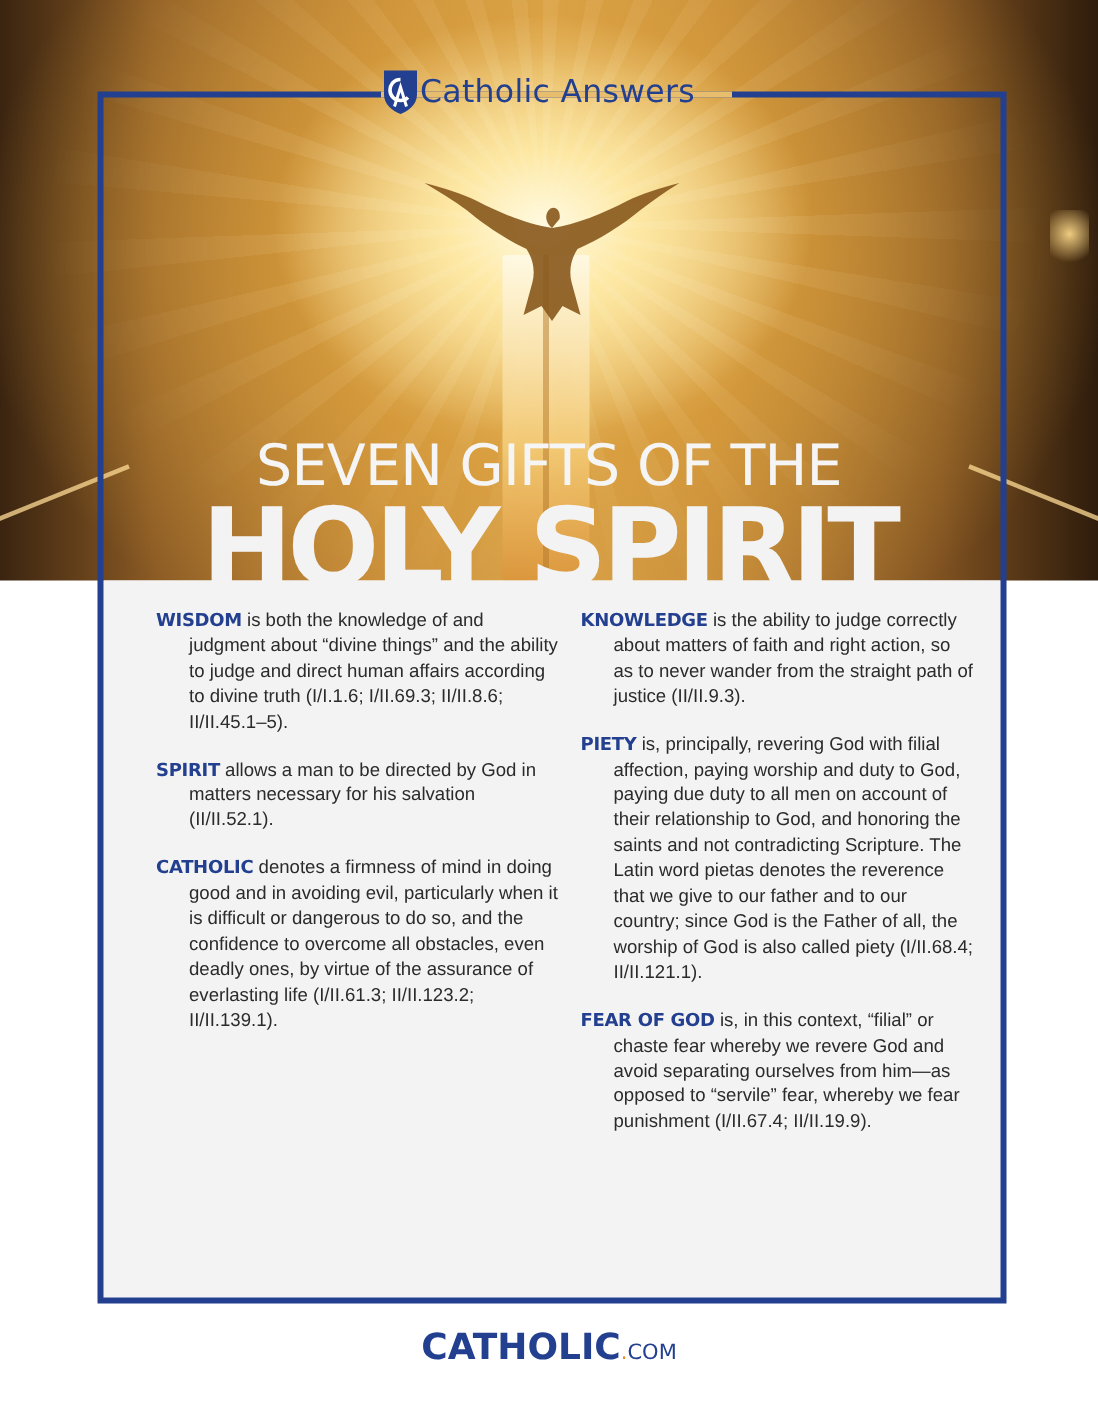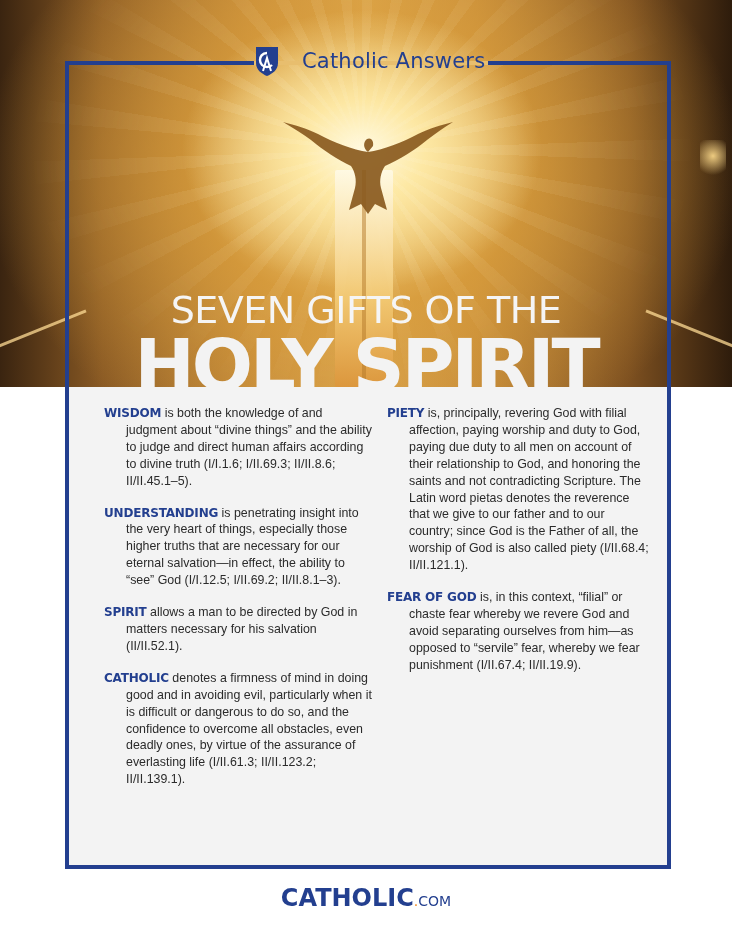--- a/index.html
+++ b/index.html
@@ -43,21 +43,21 @@
 
   .frame {
     position: absolute; left: 65px; top: 61px; width: 606px; height: 808px;
     border: 4px solid #233f8f;
   }
   .panel {
     position: absolute; left: 69px; top: 387px; width: 598px; height: 478px; background: #f3f3f3;
   }
 
   .brand {
-    position: absolute; left: 246px; top: 40px; height: 42px; display: flex; align-items: center; gap: 22px;
+    position: absolute; left: 246px; top: 40px; height: 42px; display: flex; align-items: center; gap: 0;
     padding: 0 8px;
   }
   .brand .shield { width: 26px; height: 32px; }
   .brand .brand-name {
     font-family: "DejaVu Sans", sans-serif; font-size: 21px; color: #233f8f; letter-spacing: 0.2px; white-space: nowrap;
   }
   .brand-gap {
     position: absolute; top: 61px; left: 246px; width: 250px; height: 4px;
     background: linear-gradient(90deg, transparent 0 8px, rgba(232,190,110,1) 8px 242px, transparent 242px);
   }
@@ -121,25 +121,25 @@
     <path d="M9 26 L13 13 L17 26" fill="none" stroke="#ffffff" stroke-width="2"></path>
   </svg>
   <span class="brand-name">Catholic Answers</span>
 </div>
 
 <div class="title-small">SEVEN GIFTS OF THE</div>
 <div class="title-big">HOLY SPIRIT</div>
 
 <div class="col col-left">
   <p class="gift"><span class="term">WISDOM</span><span> is both the knowledge of and judgment about “divine things” and the ability to judge and direct human affairs according to divine truth (I/I.1.6; I/II.69.3; II/II.8.6; II/II.45.1–5).</span></p>
-  <p class="gift"><span class="term">UNDERSTANDING</span><span> is penetrating insight into the very heart of things, especially those higher truths that are necessary for our eternal salvation—in effect, the ability to “see” God (I/I.12.5; I/II.69.2; II/II.8.1–3).</span></p>
   <p class="gift"><span class="term">SPIRIT</span><span> allows a man to be directed by God in matters necessary for his salvation (II/II.52.1).</span></p>
   <p class="gift"><span class="term">CATHOLIC</span><span> denotes a firmness of mind in doing good and in avoiding evil, particularly when it is difficult or dangerous to do so, and the confidence to overcome all obstacles, even deadly ones, by virtue of the assurance of everlasting life (I/II.61.3; II/II.123.2; II/II.139.1).</span></p>
 </div>
 
 <div class="col col-right">
+  <p class="gift"><span class="term">KNOWLEDGE</span><span> is the ability to judge correctly about matters of faith and right action, so as to never wander from the straight path of justice (II/II.9.3).</span></p>
   <p class="gift"><span class="term">PIETY</span><span> is, principally, revering God with filial affection, paying worship and duty to God, paying due duty to all men on account of their relationship to God, and honoring the saints and not contradicting Scripture. The Latin word pietas denotes the reverence that we give to our father and to our country; since God is the Father of all, the worship of God is also called piety (I/II.68.4; II/II.121.1).</span></p>
   <p class="gift"><span class="term">FEAR OF GOD</span><span> is, in this context, “filial” or chaste fear whereby we revere God and avoid separating ourselves from him—as opposed to “servile” fear, whereby we fear punishment (I/II.67.4; II/II.19.9).</span></p>
 </div>
 
 <div class="footer">
   <span class="big">CATHOLIC</span><span class="dot">.</span><span class="com">COM</span>
 </div>
 
 </body></html>

